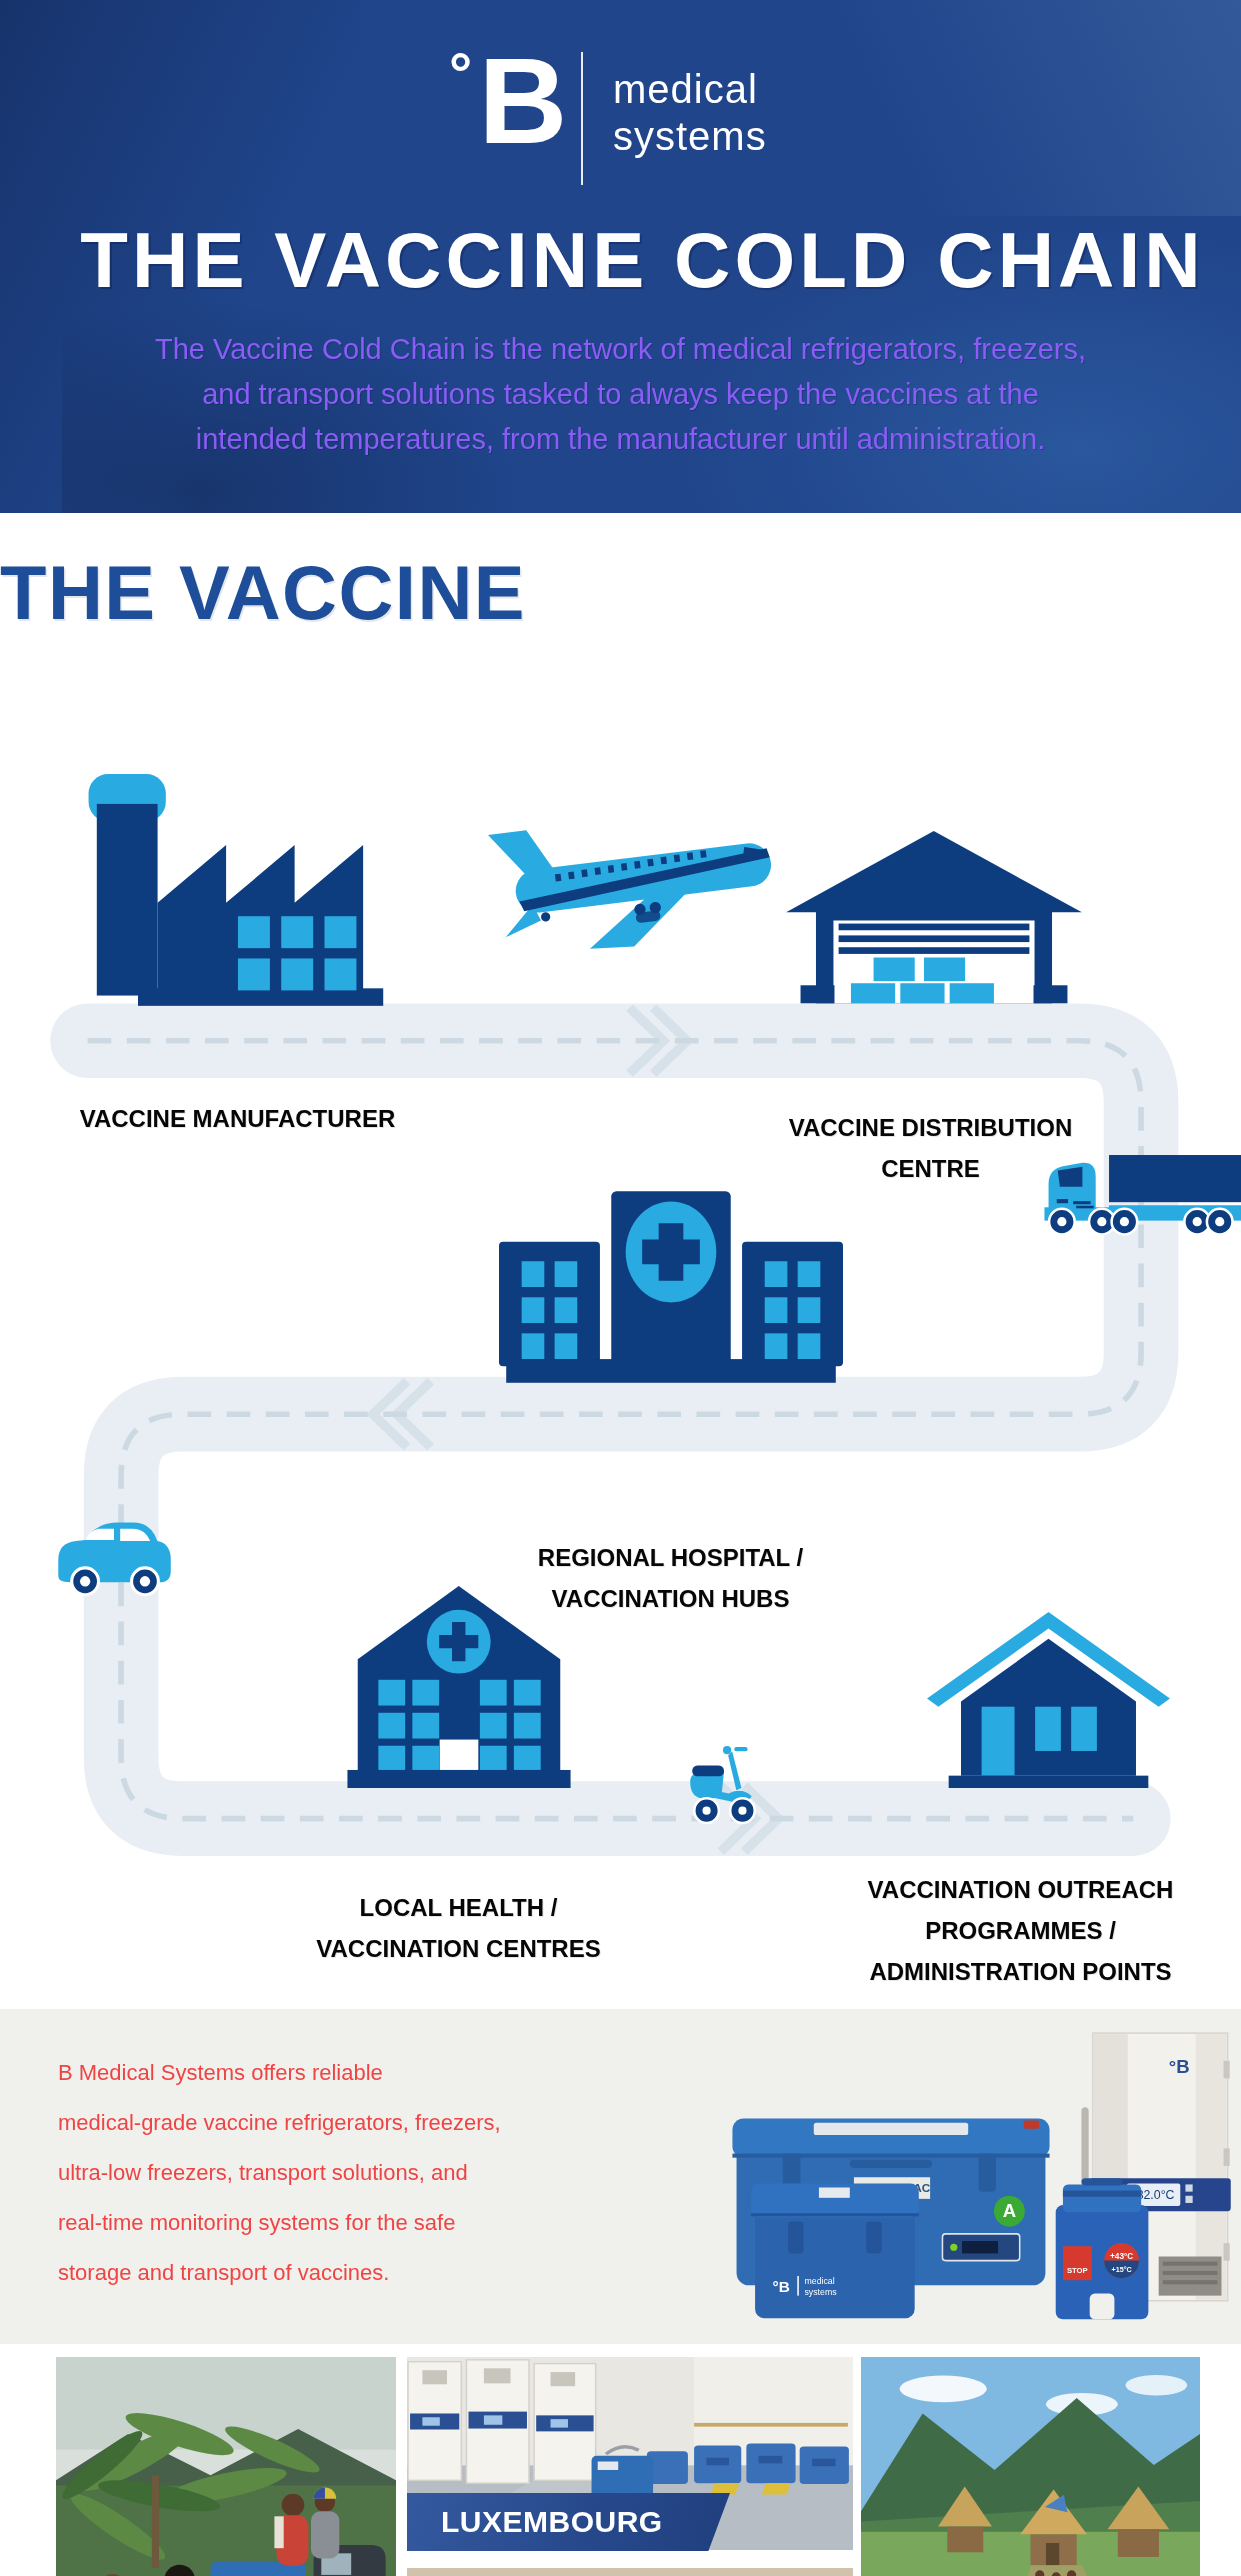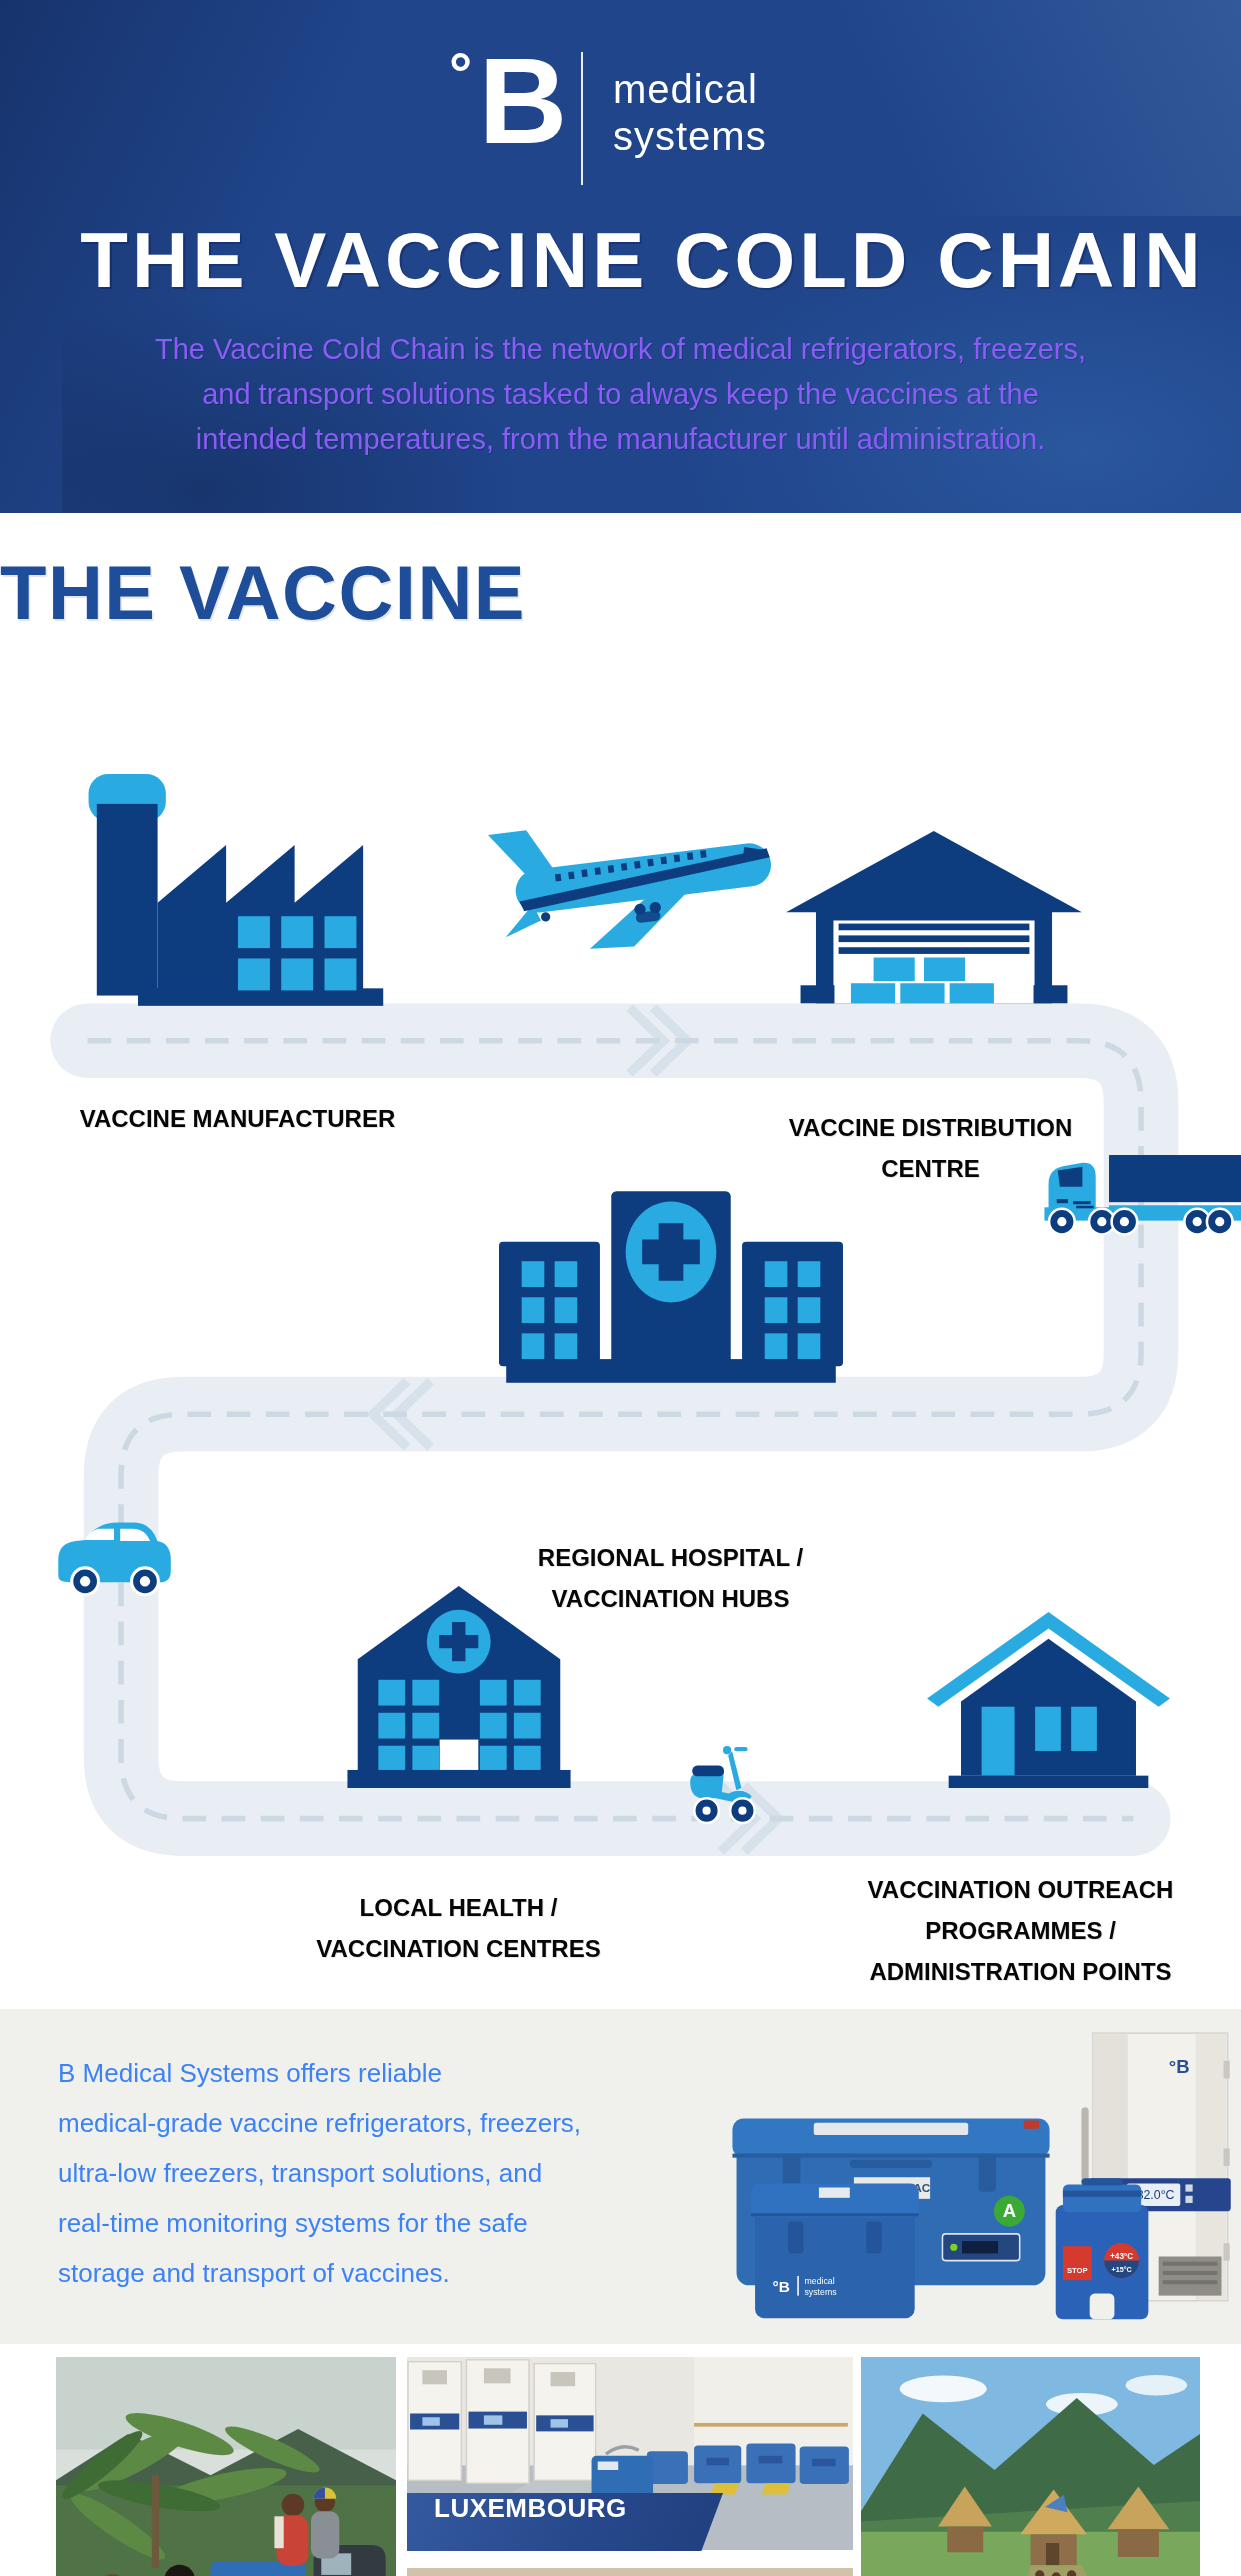--- a/index.html
+++ b/index.html
@@ -31,27 +31,27 @@
   
   #process-heading{left:0;top:556px;width:1241px;text-align:left;color:#1e4d99;
                    font-size:76px;font-weight:bold;letter-spacing:1.5px;line-height:73px;
                    text-shadow:1.5px 1.5px 0 rgba(20,50,110,.12);}
   .step-label{position:absolute;width:361px;text-align:center;color:#060606;
               font-size:24px;font-weight:bold;line-height:41px;
               text-shadow:1px 1px 0 rgba(0,0,0,.10);}
 
   
   #products-band{left:0;top:2009px;width:1241px;height:335px;background:#f0f0ed;}
-  #products-text{left:58px;top:2048px;width:685px;color:#3b82f6;
-                 font-size:26px;line-height:50px;}
+  #products-text{left:58px;top:2048px;width:685px;color:#ef4444;
+                 font-size:22px;line-height:50px;}
 
   
   .photo{position:absolute;overflow:hidden;}
-  .ribbon{position:absolute;display:flex;align-items:flex-start;padding-left:27px;
-          color:#ffffff;font-weight:bold;font-size:26px;letter-spacing:0.5px;
+  .ribbon{position:absolute;display:flex;align-items:center;padding-left:34px;
+          color:#ffffff;font-weight:bold;font-size:30px;letter-spacing:0.5px;
           background:linear-gradient(110deg,#35599f 0%,#27498c 55%,#203f7e 100%);
           clip-path:polygon(0 0,100% 0,calc(100% - 21.6px) 100%,0 100%);}
   svg{display:block;}
   svg text{font-family:"Liberation Sans",sans-serif;}
 </style>
 </head>
 <body>
 
 <div id="page">
 

